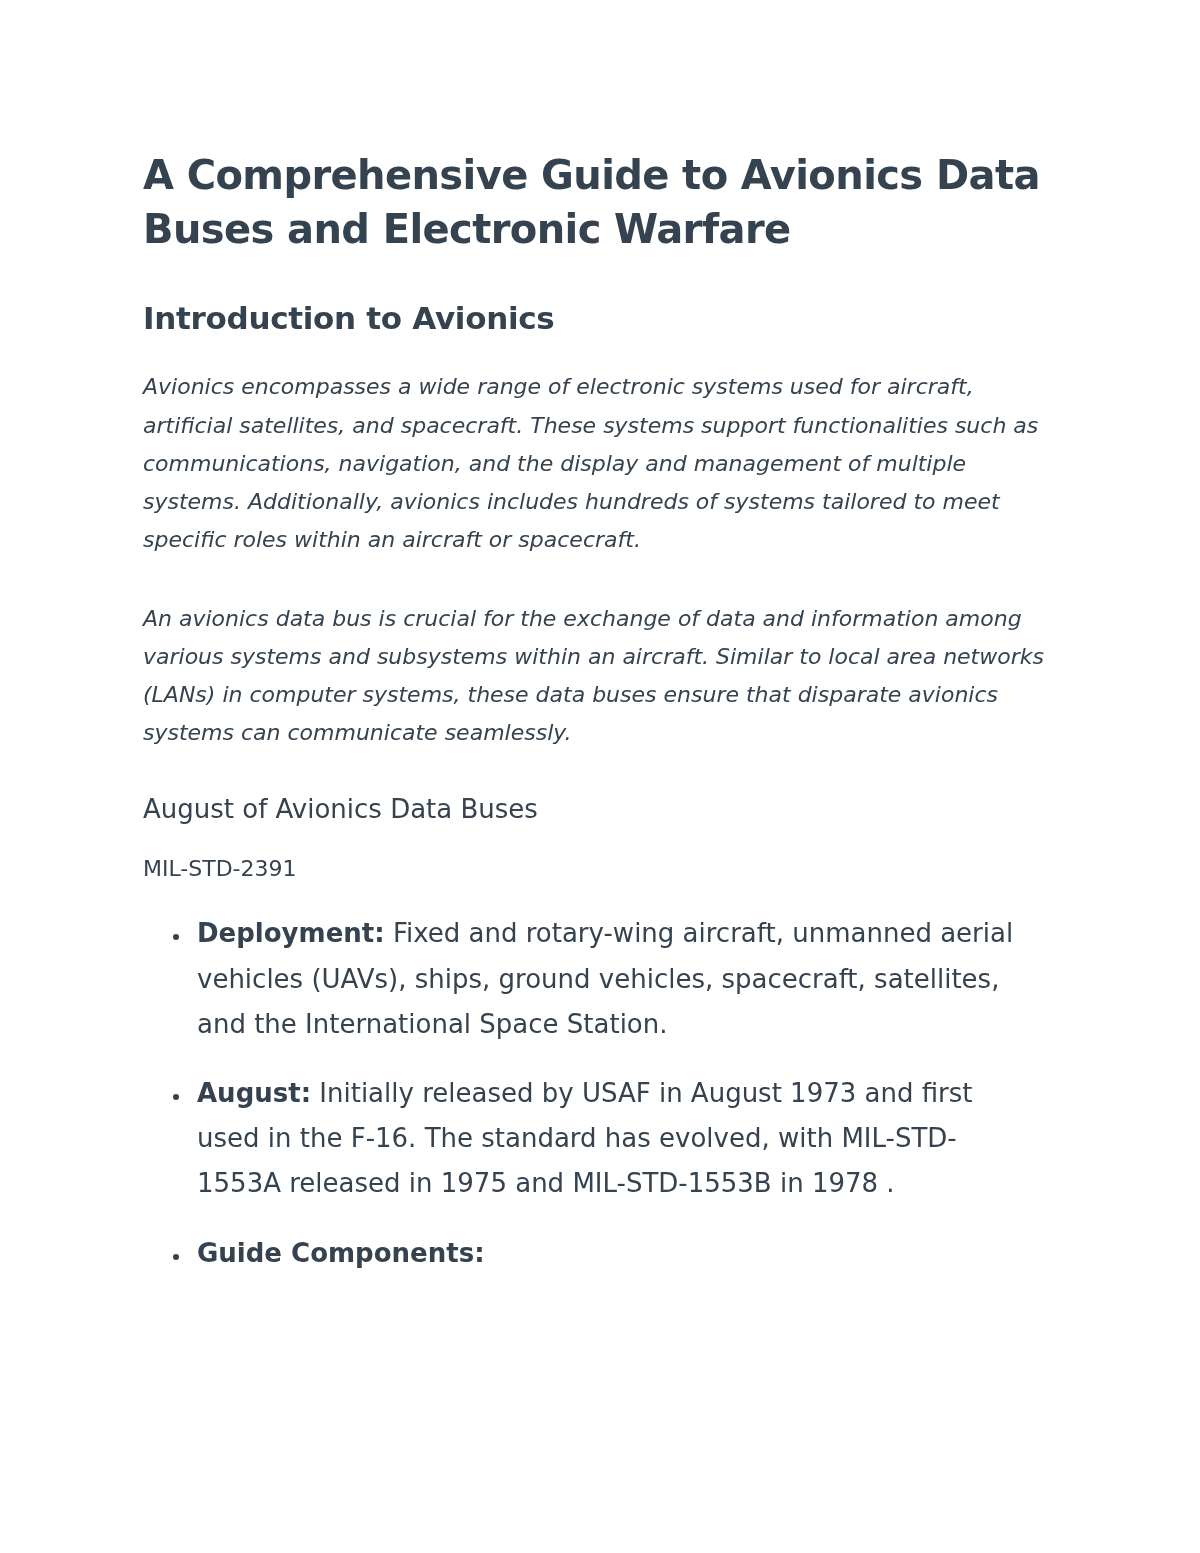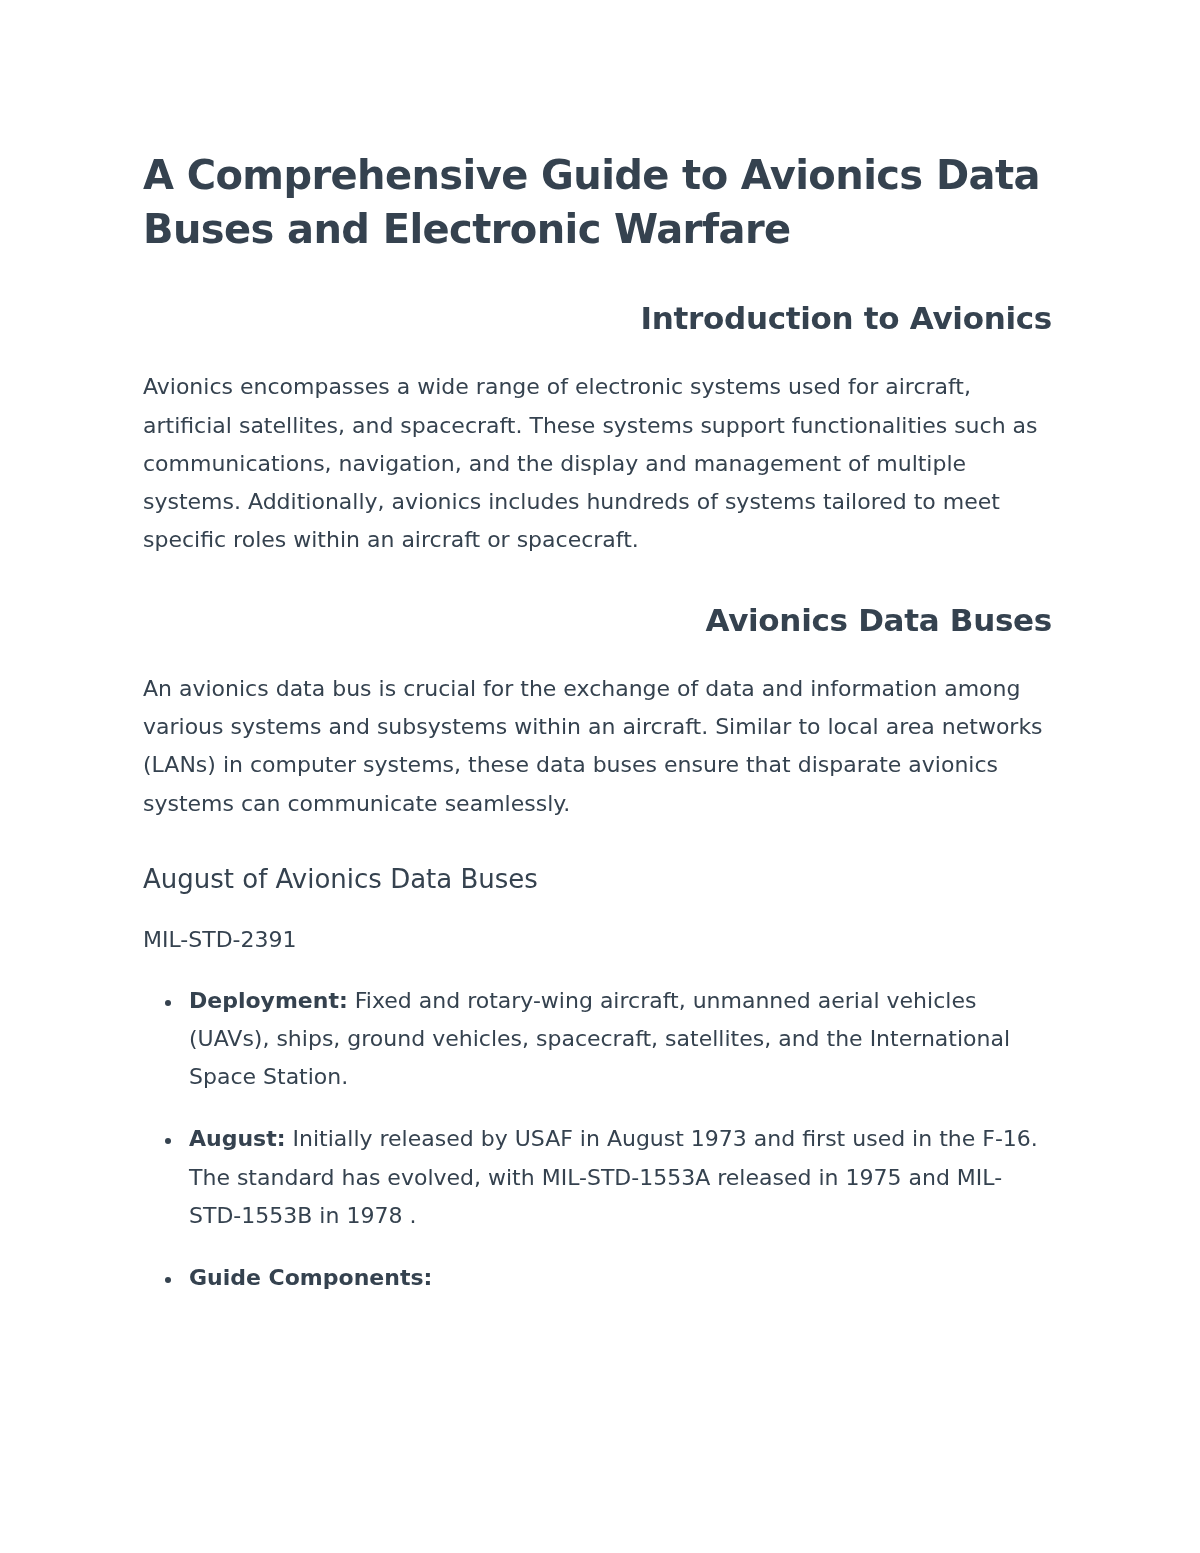--- a/index.html
+++ b/index.html
@@ -24,44 +24,44 @@
     font-weight: bold;
     letter-spacing: -0.6px;
     margin: 0 0 42px 0;
   }
   h2.section-heading {
     font-size: 31px;
     line-height: 1.3;
     font-weight: bold;
     letter-spacing: -0.3px;
     margin: 0 0 30px 0;
-    text-align: right;
   }
   h3.sub-heading {
     font-size: 26px;
     line-height: 1.3;
     font-weight: normal;
     margin: 0 0 28px 0;
   }
   p.body-text {
     font-size: 22px;
     line-height: 1.74;
     margin: 0 0 40px 0;
+    font-style: italic;
   }
   p.minor-heading {
     font-size: 22px;
     line-height: 1.4;
     font-weight: normal;
     margin: 0 0 26px 0;
   }
   .mt-section { margin-top: 14px; }
   ul.bullet-list {
-    margin: 8px;
+    margin: 16px;
     padding: 0 0 0 32px;
-    font-size: 22px;
+    font-size: 26px;
     line-height: 1.74;
   }
   ul.bullet-list li {
     margin: 0 0 24px 0;
     padding-left: 6px;
   }
   ul.bullet-list li::marker {
     font-size: 18px;
   }
   .bold-label {
@@ -72,21 +72,20 @@
 <body>
 
 <div class="page" style="color: rgb(53, 66, 79); background: rgb(255, 255, 255);">
 
   <h1 class="doc-title">A Comprehensive Guide to Avionics Data Buses and Electronic Warfare</h1>
 
   <h2 class="section-heading">Introduction to Avionics</h2>
 
   <p class="body-text">Avionics encompasses a wide range of electronic systems used for aircraft, artificial satellites, and spacecraft. These systems support functionalities such as communications, navigation, and the display and management of multiple systems. Additionally, avionics includes hundreds of systems tailored to meet specific roles within an aircraft or spacecraft.</p>
 
-  <h2 class="section-heading mt-section">Avionics Data Buses</h2>
 
 
   <p class="body-text">An avionics data bus is crucial for the exchange of data and information among various systems and subsystems within an aircraft. Similar to local area networks (LANs) in computer systems, these data buses ensure that disparate avionics systems can communicate seamlessly.</p>
 
   <h3 class="sub-heading">August of Avionics Data Buses</h3>
 
   <p class="minor-heading">MIL-STD-2391</p>
 
   <ul class="bullet-list">
     <li>

